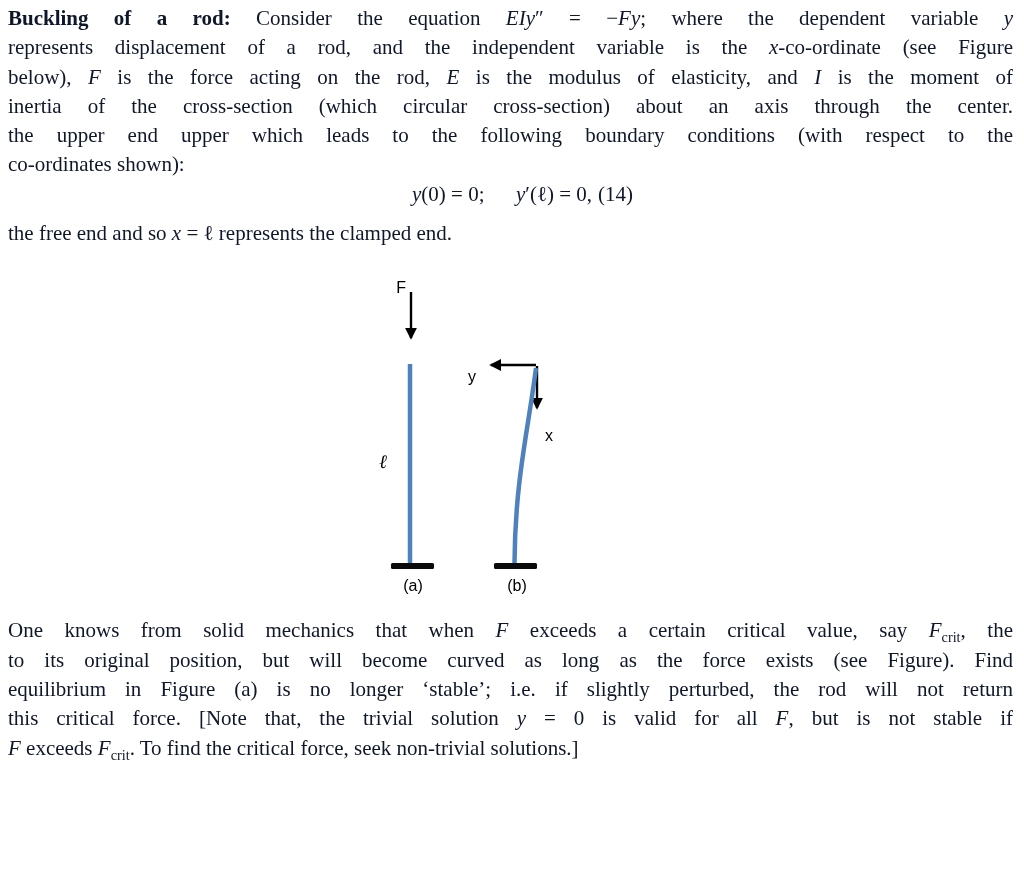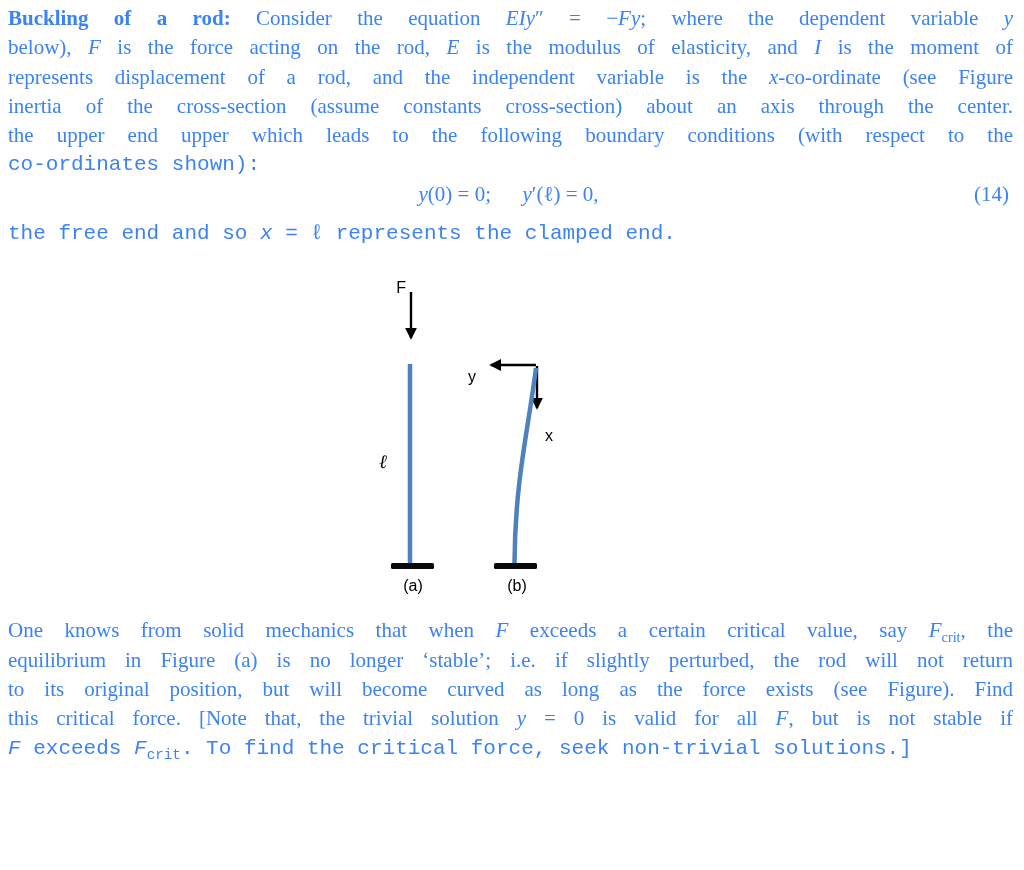--- a/index.html
+++ b/index.html
@@ -1,42 +1,42 @@
 <!DOCTYPE html>
 <html><head>
 <meta charset="utf-8">
 <style>
   html,body{margin:0;padding:0;background:#ffffff;}
   #page{position:relative;width:1024px;height:870px;background:#ffffff;overflow:hidden;
-        font-family:"Liberation Serif","DejaVu Serif",serif;font-size:21px;line-height:29.3px;color:#3b82f6;}
+        font-family:"Liberation Serif","DejaVu Serif",serif;font-size:21px;line-height:29.3px;color:#0f172a;}
   .text{margin:0 11px 0 8px;}
   #p1{padding-top:4px;}
   .jline{text-align:justify;text-align-last:justify;}
-  .lastline{text-align:left;text-align-last:left;font-family:Liberation Mono, monospace;}
-  .eqrow{display:flex;align-items:baseline;margin:0 15px 10px 8px;height:29.3px;gap:6px;}
+  .lastline{text-align:left;text-align-last:left;}
+  .eqrow{display:flex;align-items:baseline;margin:0 28px 10px 8px;height:29.3px;gap:6px;}
   .eqspacer{flex:1;}
-  .eqnum{flex:1;text-align:right;}
+  .eqnum{flex:1;text-align:left;}
   sub{font-size:68%;line-height:0;}
   i{font-style:italic;}
   b{font-weight:bold;}
   #figure{position:relative;height:368px;}
   #figure svg{position:absolute;left:330px;top:23px;}
   .figlabel{font-family:"Liberation Sans","DejaVu Sans",sans-serif;font-size:16px;fill:#000;}
   .elllabel{font-family:"DejaVu Serif","Liberation Serif",serif;font-style:italic;font-size:19px;fill:#000;}
 </style>
 </head>
 <body>
 
 <div id="page">
 
   <div id="p1" class="text">
     <div class="jline"><b>Buckling of a rod:</b> Consider the equation <i>EIy</i>″ = −<i>Fy</i>; where the dependent variable <i>y</i></div>
+    <div class="jline">represents displacement of a rod, and the independent variable is the <i>x</i>-co-ordinate (see Figure</div>
     <div class="jline">below), <i>F</i> is the force acting on the rod, <i>E</i> is the modulus of elasticity, and <i>I</i> is the moment of</div>
-    <div class="jline">represents displacement of a rod, and the independent variable is the <i>x</i>-co-ordinate (see Figure</div>
-    <div class="jline">inertia of the cross-section (assume constants cross-section) about an axis through the center.</div>
+    <div class="jline">inertia of the cross-section (which circular cross-section) about an axis through the center.</div>
     <div class="jline">the upper end upper which leads to the following boundary conditions (with respect to the</div>
     <div class="lastline">co-ordinates shown):</div>
   </div>
 
   <div class="eqrow">
     <span class="eqspacer"></span>
     <span><i>y</i>(0) = 0;  <i>y</i>′(ℓ) = 0,</span>
     <span class="eqnum">(14)</span>
   </div>
 
@@ -66,19 +66,19 @@
       <text class="figlabel" x="549" y="500" text-anchor="middle">x</text>
 
       <path d="M536,427 C528,490 515,540 514.5,622" fill="none" stroke-width="4.5" stroke="#4f81bd"></path>
       <rect x="494" y="622" width="43" height="6" rx="1.5" fill="#0a0a0a"></rect>
       <text class="figlabel" x="517" y="650" text-anchor="middle">(b)</text>
     </svg>
   </div>
 
   <div id="p3" class="text">
     <div class="jline">One knows from solid mechanics that when <i>F</i> exceeds a certain critical value, say <i>F</i><sub>crit</sub>, the</div>
+    <div class="jline">to its original position, but will become curved as long as the force exists (see Figure). Find</div>
     <div class="jline">equilibrium in Figure (a) is no longer ‘stable’; i.e. if slightly perturbed, the rod will not return</div>
-    <div class="jline">to its original position, but will become curved as long as the force exists (see Figure). Find</div>
     <div class="jline">this critical force. [Note that, the trivial solution <i>y</i> = 0 is valid for all <i>F</i>, but is not stable if</div>
     <div class="lastline"><i>F</i> exceeds <i>F</i><sub>crit</sub>. To find the critical force, seek non-trivial solutions.]</div>
   </div>
 
 </div>
 
 </body></html>

